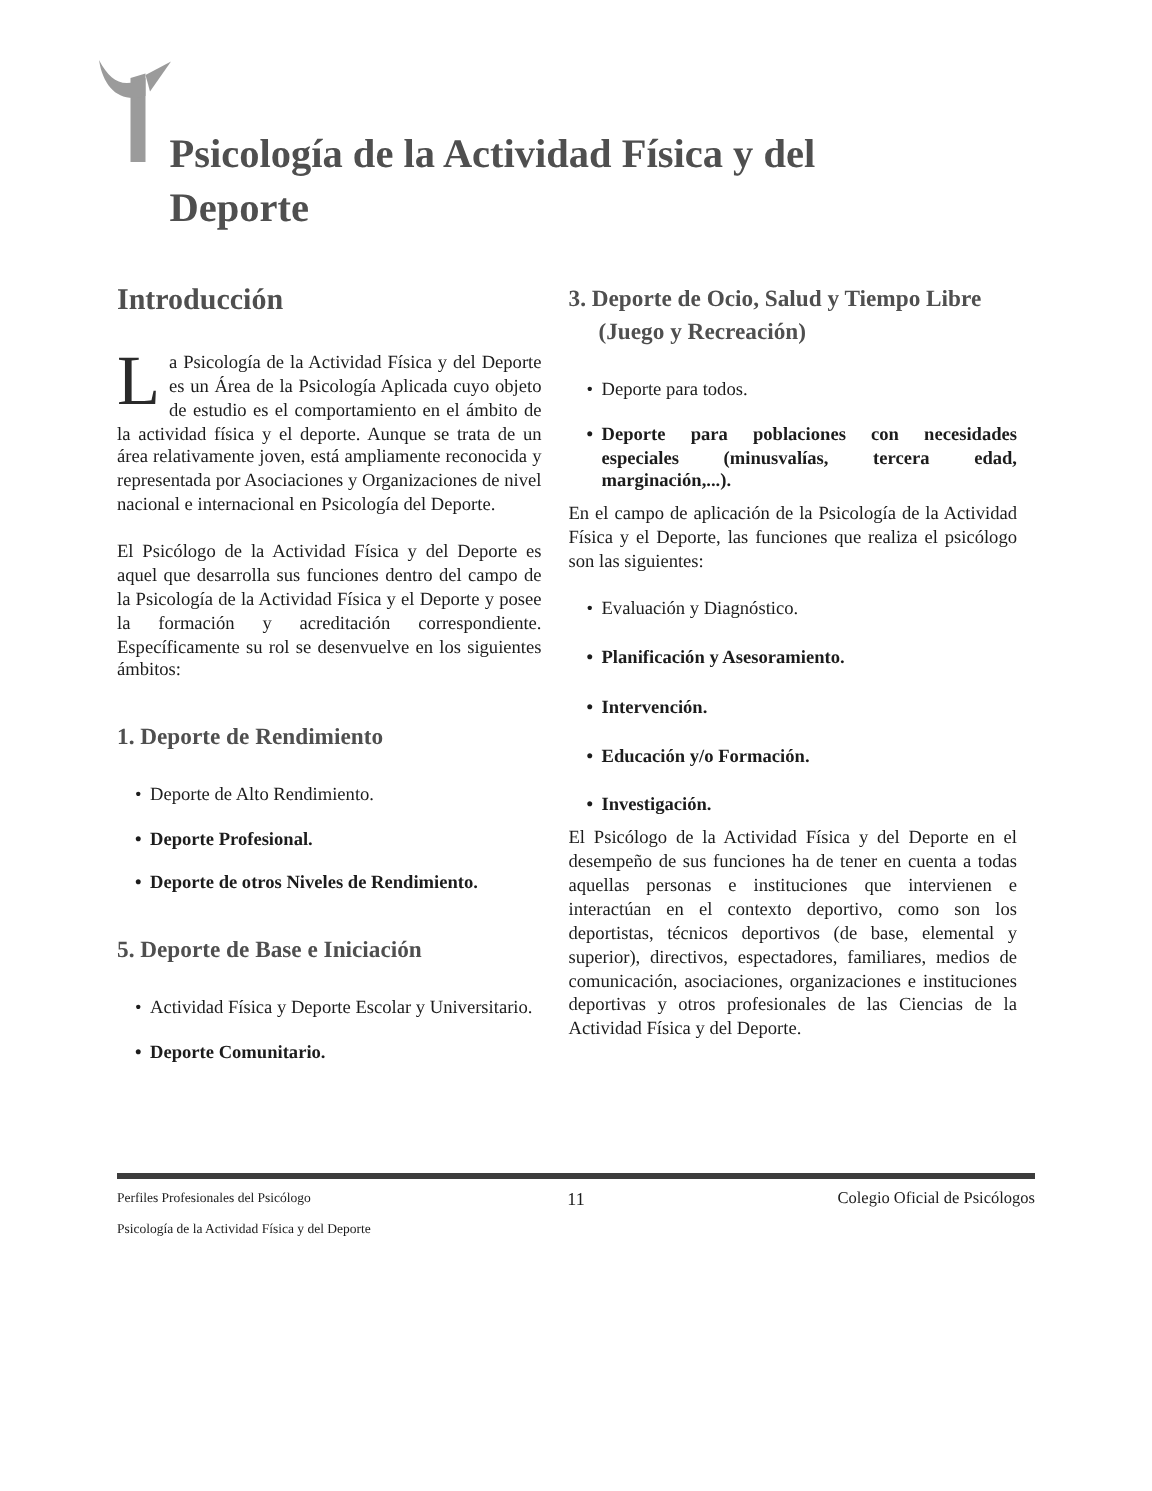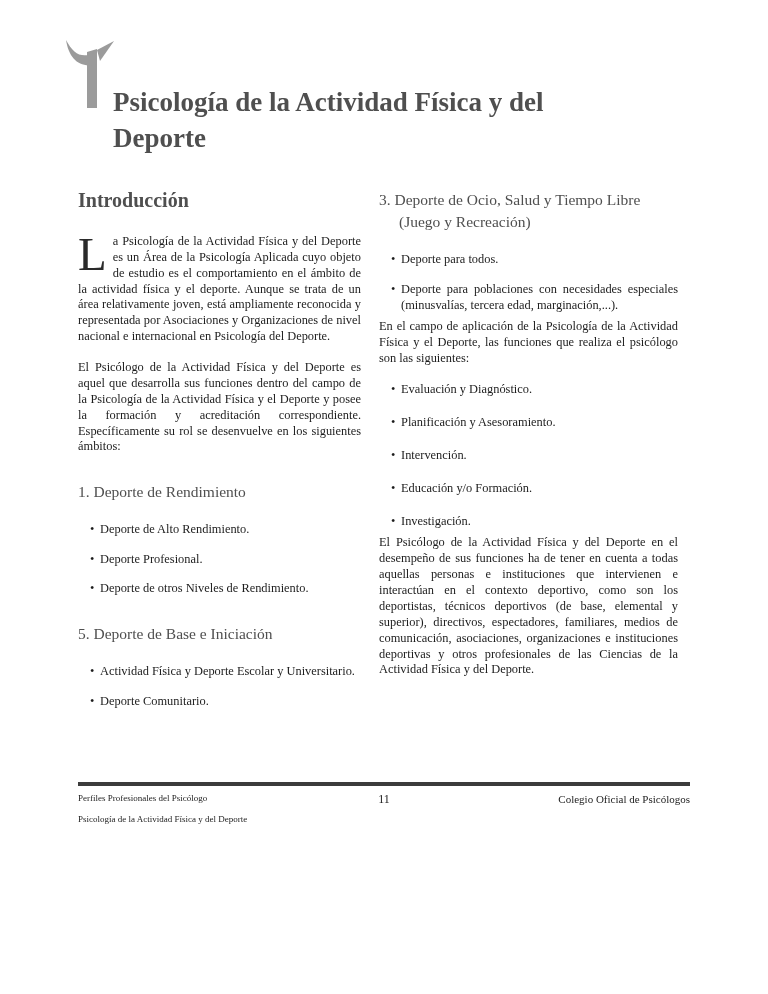--- a/index.html
+++ b/index.html
@@ -48,21 +48,21 @@
   .col-right{width:299px;flex:0 0 299px;}
   h2.intro-heading{
     margin:0 0 22px 0;
     font-size:20px;
     font-weight:bold;
     color:var(--heading);
   }
   h3.section-heading{
     margin:26px 0 18px 0;
     font-size:15.5px;
-    font-weight:normal;
+    font-weight:bold;
     line-height:1.45;
     color:var(--heading);
   }
   h3.section-heading.hanging{
     margin-top:0;
     padding-left:20px;
     text-indent:-20px;
   }
   p.body-para{
     margin:0 0 15px 0;
@@ -88,21 +88,21 @@
     font-size:12.4px;
     line-height:1.28;
     text-align:justify;
   }
   ul.bullet-list li::before{
     content:"\2022";
     position:absolute;
     left:0;
     top:0;
   }
-  ul.bullet-list li + li{margin-top:14px;}
+  ul.bullet-list li + li{margin-top:14px;font-weight:bold;}
   ul.bullet-list.functions li + li{margin-top:17px;}
   .after-list{margin-top:16px;}
   .footer{
     position:absolute;
     left:78px;
     right:78px;
     top:782px;
   }
   .footer-bar{
     height:4px;

